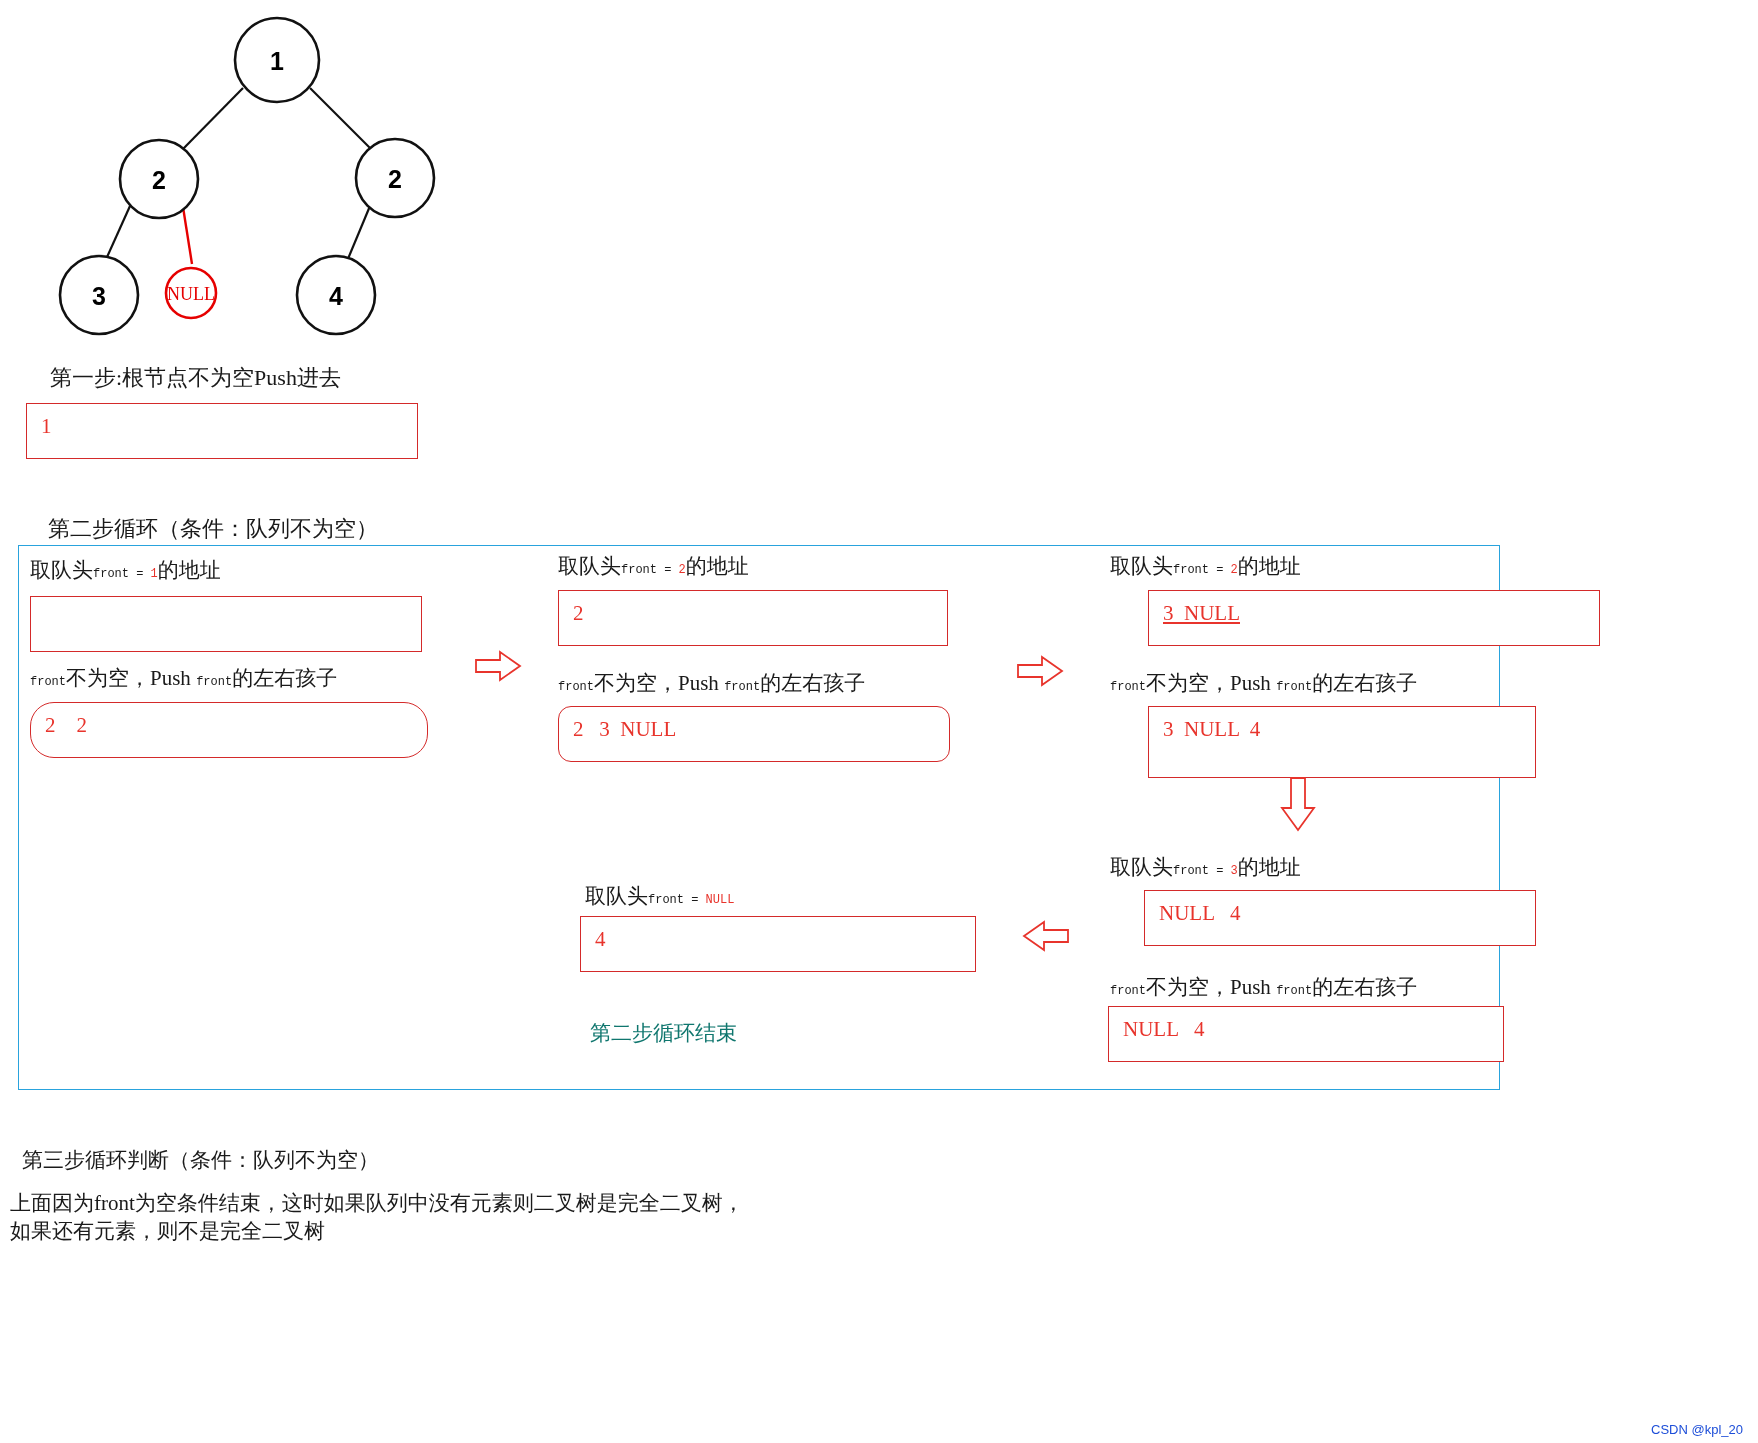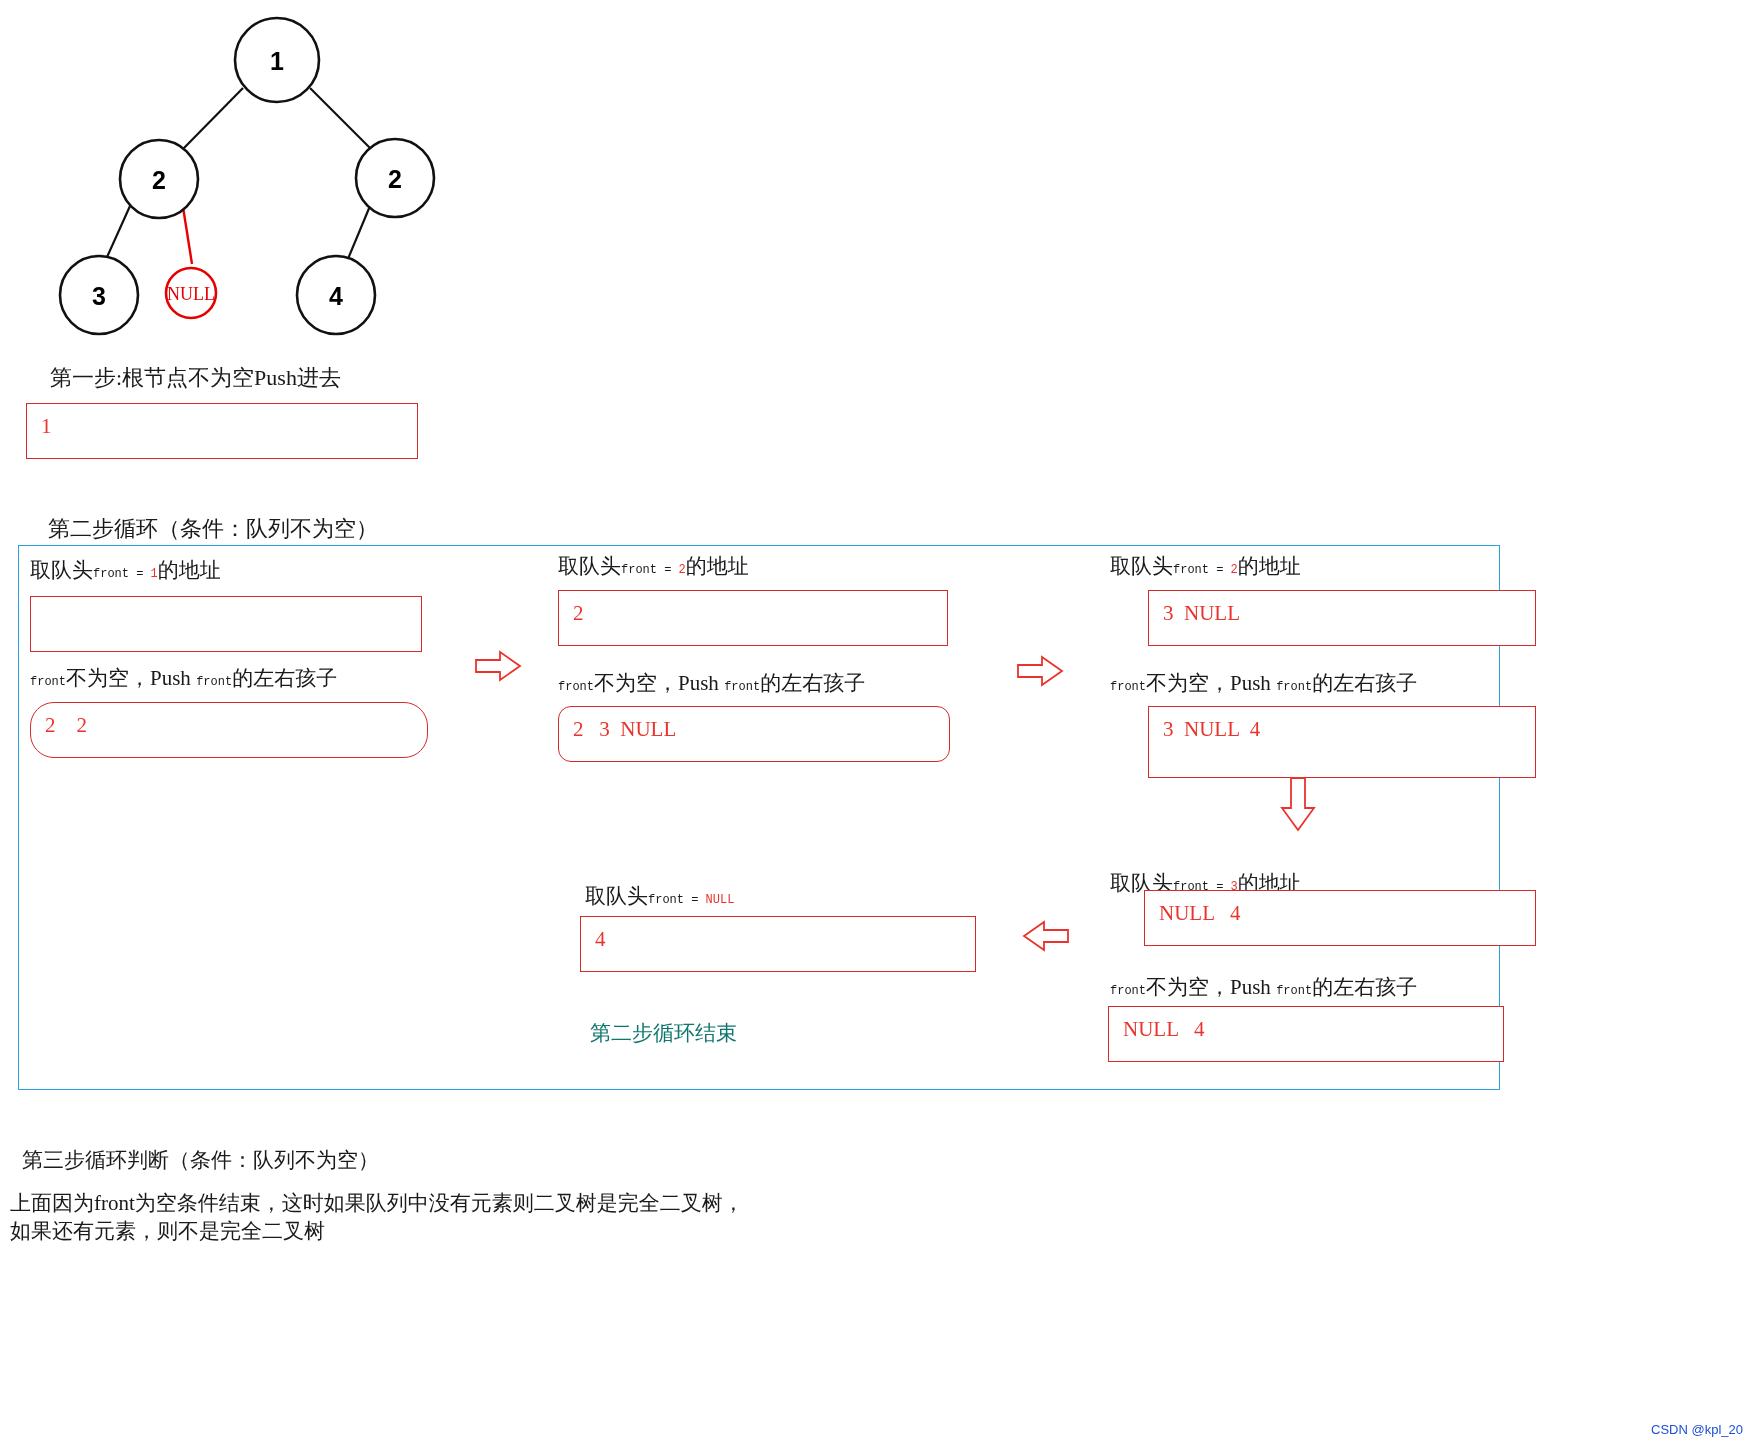--- a/index.html
+++ b/index.html
@@ -166,31 +166,31 @@
 </div>
 <div class="abs qbox" style="left:558px; top:706px; width:392px; height:56px;border-radius:13px;">2   3  NULL</div>
 
 <svg class="arrow" style="left:1016px; top:655px;" width="48" height="32" viewBox="0 0 48 32">
   <polygon points="2,10 26,10 26,2 46,16 26,30 26,22 2,22" fill="#ffffff" stroke="#e8342c" stroke-width="1.8"></polygon>
 </svg>
 
 <div class="abs line" style="left:1110px; top:552px;">
   <span>取队头</span><span class="mono">front = </span><span class="mono red">2</span><span>的地址</span>
 </div>
-<div class="abs qbox" style="left:1148px; top:590px; width:388px; height:56px;">3  NULL</div>
+<div class="abs qbox" style="left:1148px; top:590px; width:452px; height:56px;text-decoration:underline;">3  NULL</div>
 <div class="abs line" style="left:1110px; top:669px;">
   <span class="mono">front</span><span>不为空，Push </span><span class="mono">front</span><span>的左右孩子</span>
 </div>
 <div class="abs qbox" style="left:1148px; top:706px; width:388px; height:72px;">3  NULL  4</div>
 
 <svg class="arrow" style="left:1280px; top:776px;" width="36" height="56" viewBox="0 0 36 56">
   <polygon points="11,2 25,2 25,32 34,32 18,54 2,32 11,32" fill="#ffffff" stroke="#e8342c" stroke-width="1.8"></polygon>
 </svg>
 
-<div class="abs line" style="left:1110px; top:853px;margin-top:16px;">
+<div class="abs line" style="left:1110px; top:853px;">
   <span>取队头</span><span class="mono">front = </span><span class="mono red">3</span><span>的地址</span>
 </div>
 <div class="abs qbox" style="left:1144px; top:890px; width:392px; height:56px;">NULL   4</div>
 <div class="abs line" style="left:1110px; top:973px;">
   <span class="mono">front</span><span>不为空，Push </span><span class="mono">front</span><span>的左右孩子</span>
 </div>
 <div class="abs qbox" style="left:1108px; top:1006px; width:396px; height:56px;">NULL   4</div>
 
 <svg class="arrow" style="left:1022px; top:920px;" width="48" height="32" viewBox="0 0 48 32">
   <polygon points="46,10 22,10 22,2 2,16 22,30 22,22 46,22" fill="#ffffff" stroke="#e8342c" stroke-width="1.8"></polygon>

